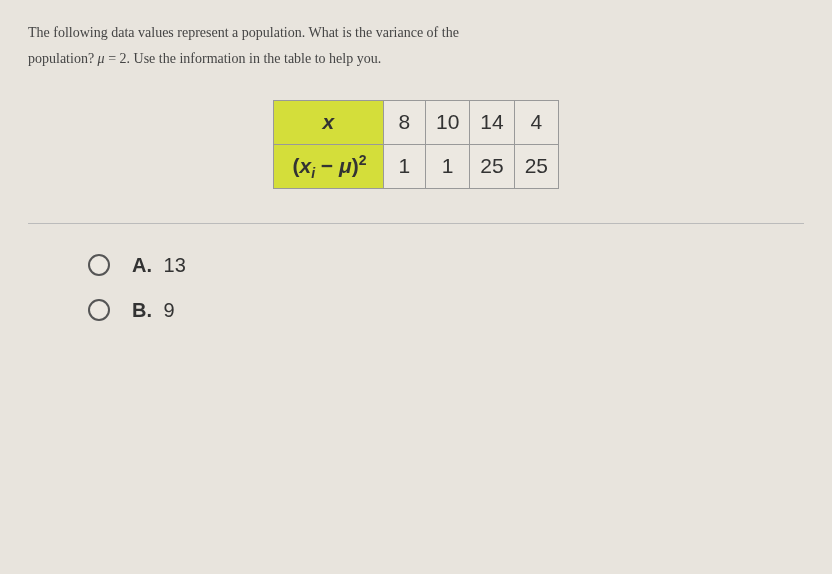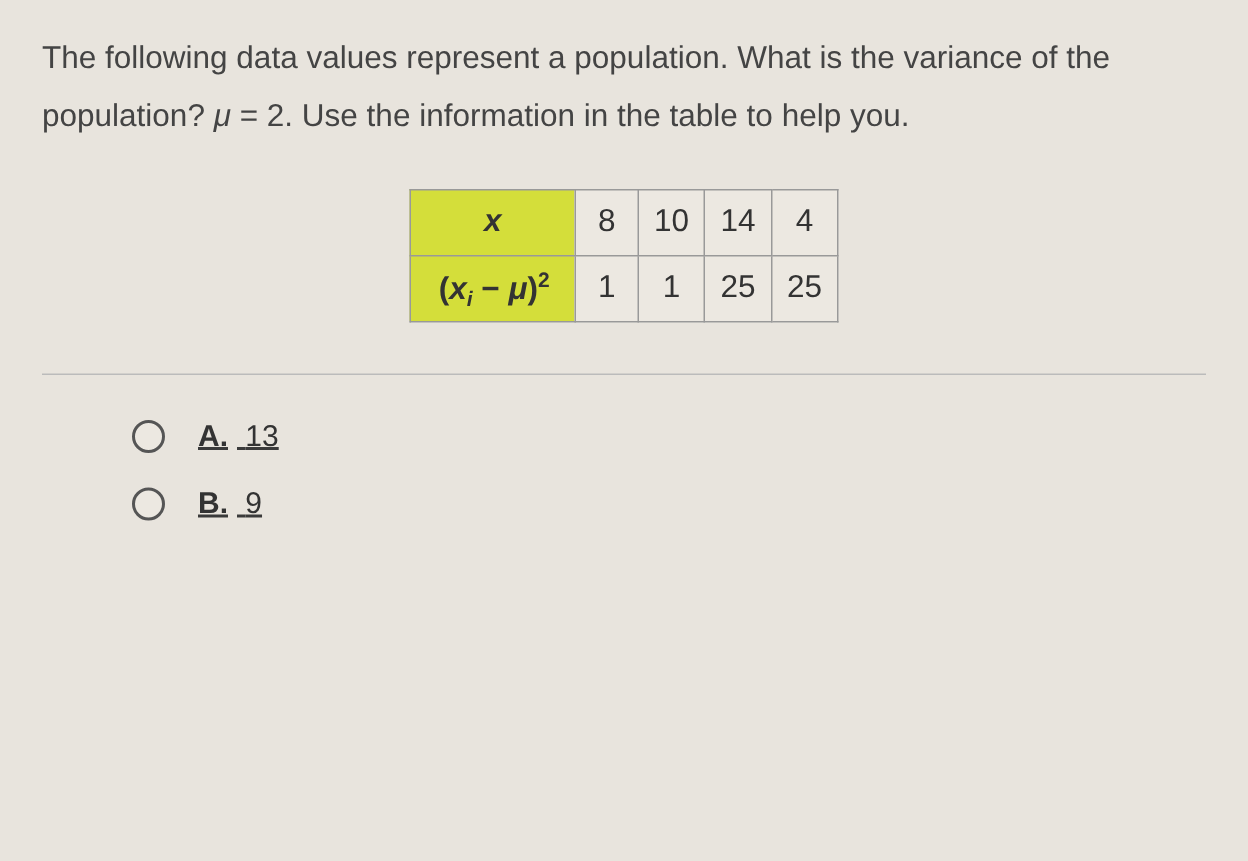--- a/index.html
+++ b/index.html
@@ -10,24 +10,25 @@
     body {
       width: 832px;
       height: 574px;
       background: #e8e4dd;
       font-family: Arial, Helvetica, sans-serif;
       color: #3a3a3a;
       padding: 20px 28px;
       position: relative;
     }
     .question-text {
-      font-size: 21px;
+      font-size: 14px;
       line-height: 1.85;
       color: #444;
       margin-bottom: 28px;
+      font-family: Liberation Serif, serif;
     }
     .greek {
       font-style: italic;
     }
     .table-wrap {
       display: flex;
       justify-content: center;
       margin-bottom: 34px;
     }
     table {
@@ -71,21 +72,20 @@
       border-top: 1px solid #bbb;
       margin: 0 0 30px 0;
     }
     .options {
       padding-left: 60px;
     }
     .option {
       display: flex;
       margin-bottom: 22px;
       cursor: pointer;
-      text-decoration: underline;
     }
     .radio {
       width: 22px;
       height: 22px;
       border: 2px solid #555;
       border-radius: 50%;
       margin-right: 22px;
       background: #ece8e1;
       flex-shrink: 0;
     }

